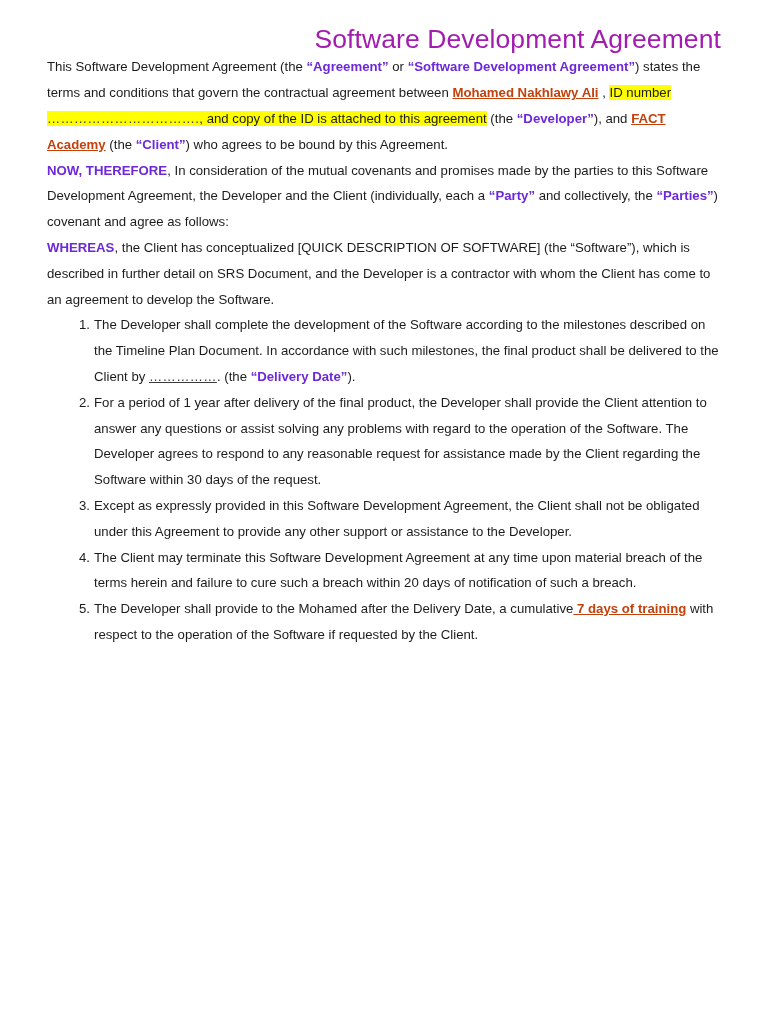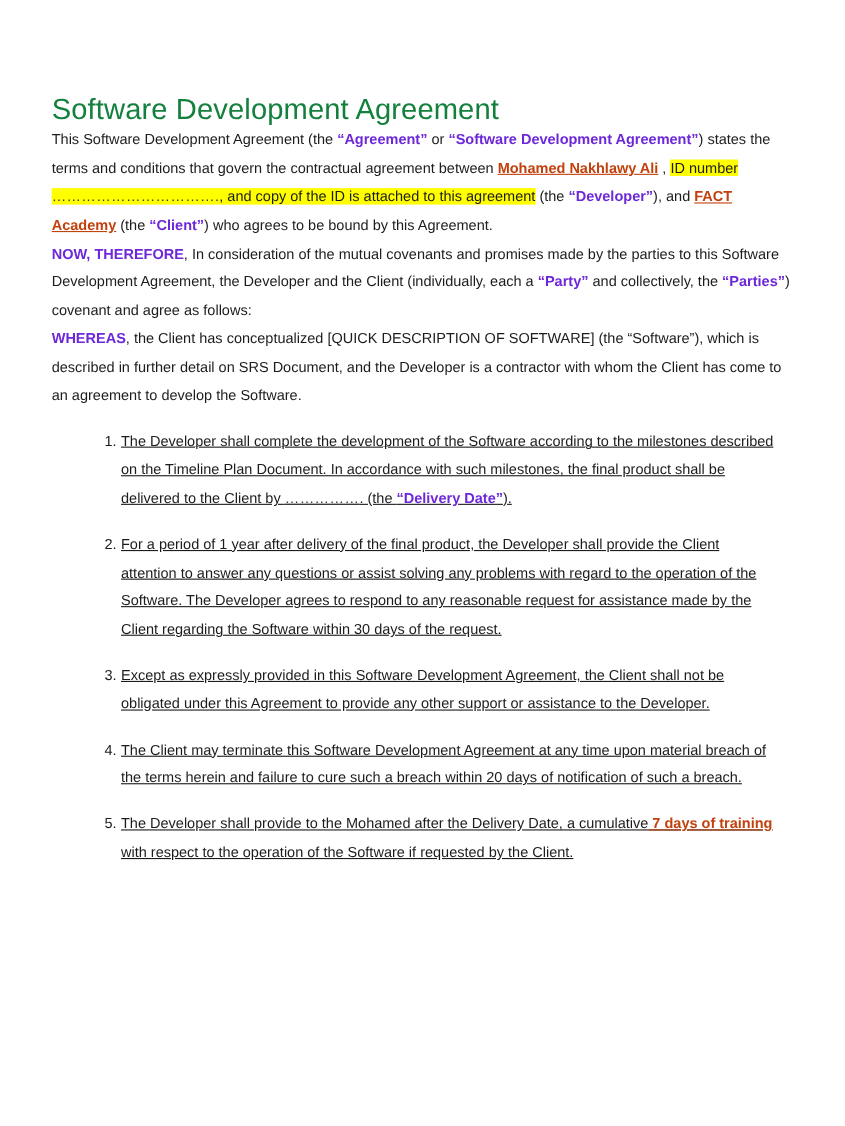--- a/index.html
+++ b/index.html
@@ -19,26 +19,26 @@
     position: relative;
     width: 768px;
     height: 1024px;
     background: #ffffff;
     box-sizing: border-box;
     padding: 0 47px;
     overflow: hidden;
   }
 
   .doc-title {
-    text-align: left;
+    text-align: right;
     font-size: 26.5px;
     font-weight: normal;
-    color: #15803d;
+    color: #a21caf;
     margin: 0;
-    padding-top: 84px;
+    padding-top: 24px;
     letter-spacing: 0.1px;
     line-height: 1.15;
   }
 
   p.para {
     font-size: 13.2px;
     line-height: 25.8px;
     color: #1c1c1c;
     margin: 0;
     text-align: left;
@@ -82,22 +82,21 @@
     list-style: none;
     counter-reset: duty;
   }
   ol.duties > li {
     counter-increment: duty;
     position: relative;
     padding-left: 47px;
     font-size: 13.2px;
     line-height: 25.8px;
     color: #1c1c1c;
-    margin: 16px;
-    text-decoration: underline;
+    margin: 0;
   }
   ol.duties > li::before {
     content: counter(duty) ".";
     position: absolute;
     left: 23px;
     top: 0;
     width: 20px;
     text-align: right;
     font-size: 13.2px;
     line-height: 25.8px;

